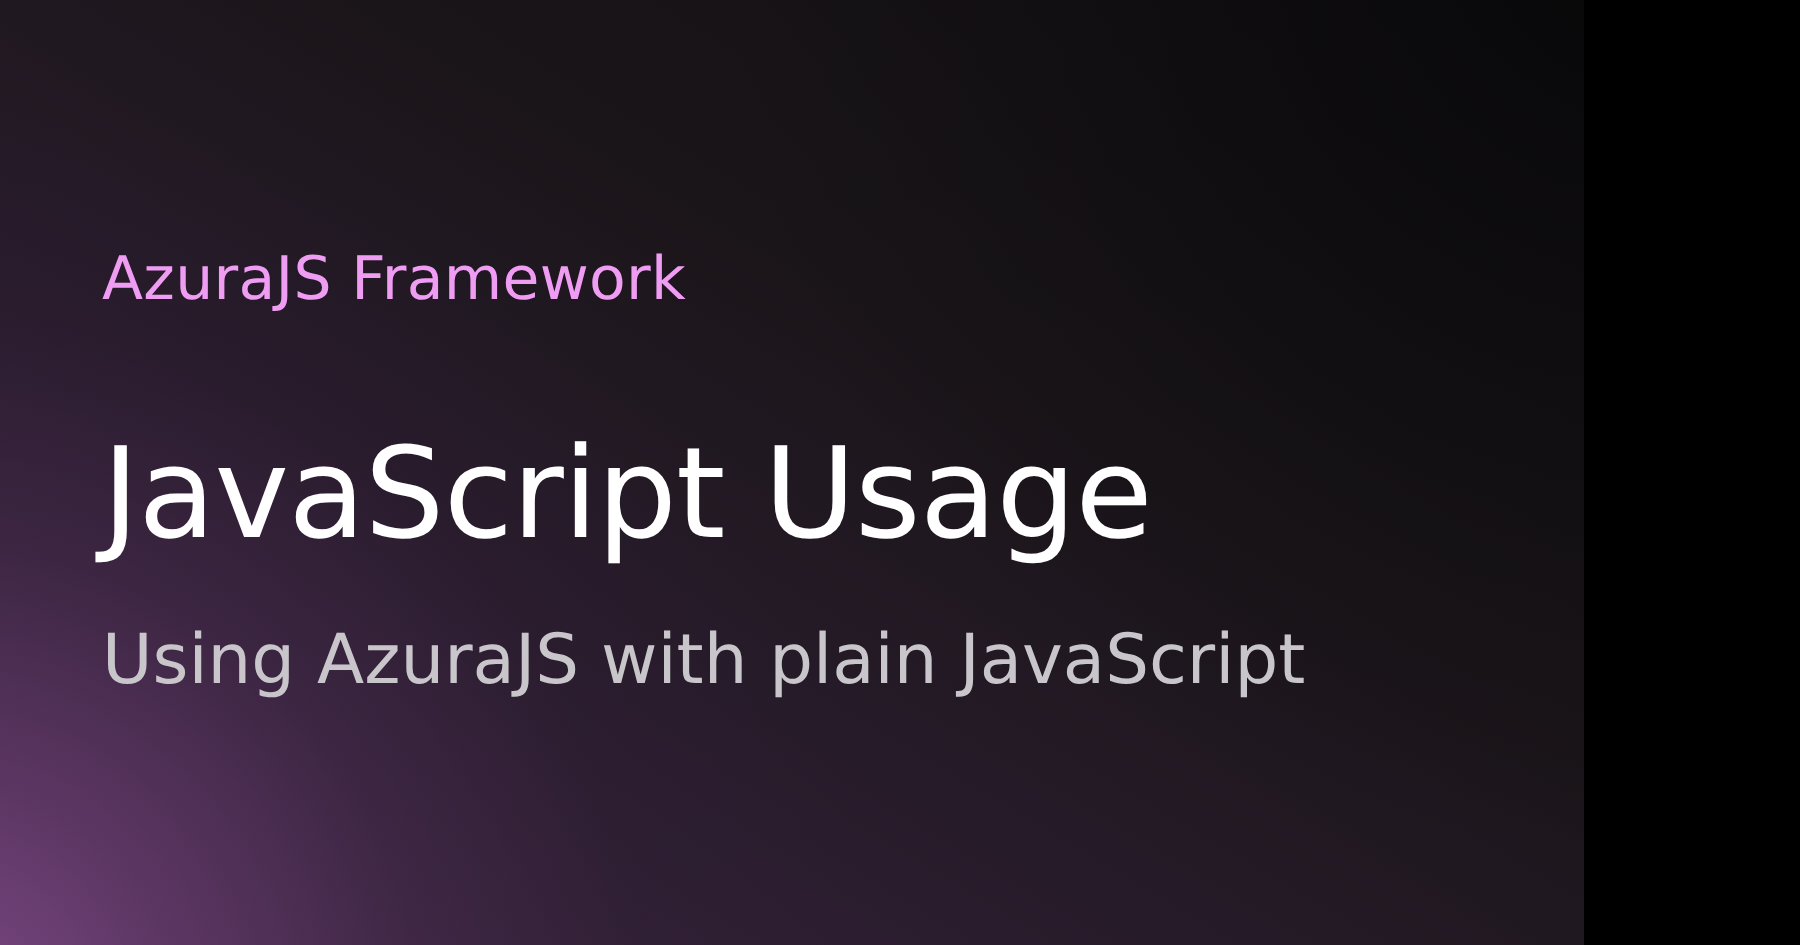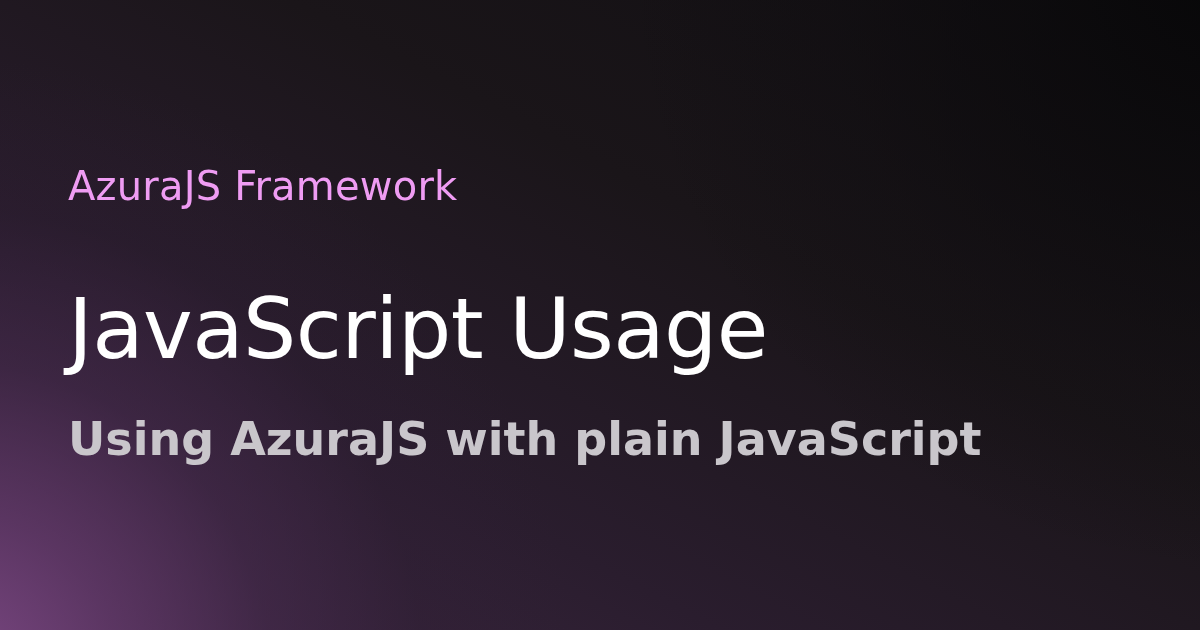--- a/index.html
+++ b/index.html
@@ -4,21 +4,21 @@
 <title>AzuraJS Framework — JavaScript Usage</title>
 <style>
   html, body {
     margin: 0;
     padding: 0;
     background: #000000;
   }
 
   .og-card {
     position: relative;
-    width: 1200px;
+    width: 1056px;
     height: 630px;
     overflow: hidden;
     background-color: #120f13;
     font-family: "DejaVu Sans", "Liberation Sans", sans-serif;
     box-sizing: border-box;
   }
 
   
   .bg-base {
     position: absolute;
@@ -82,21 +82,21 @@
     font-weight: 400;
     color: #ffffff;
     letter-spacing: -0.6px;
     margin: 12px 0 42px 0;
     white-space: nowrap;
   }
 
   .subtitle {
     font-size: 46px;
     line-height: 1.08;
-    font-weight: 700;
+    font-weight: 400;
     color: #c9c6cb;
     letter-spacing: 0px;
     margin: 0;
     white-space: nowrap;
   }
 </style>
 </head>
 <body>
 
 <div class="og-card">

